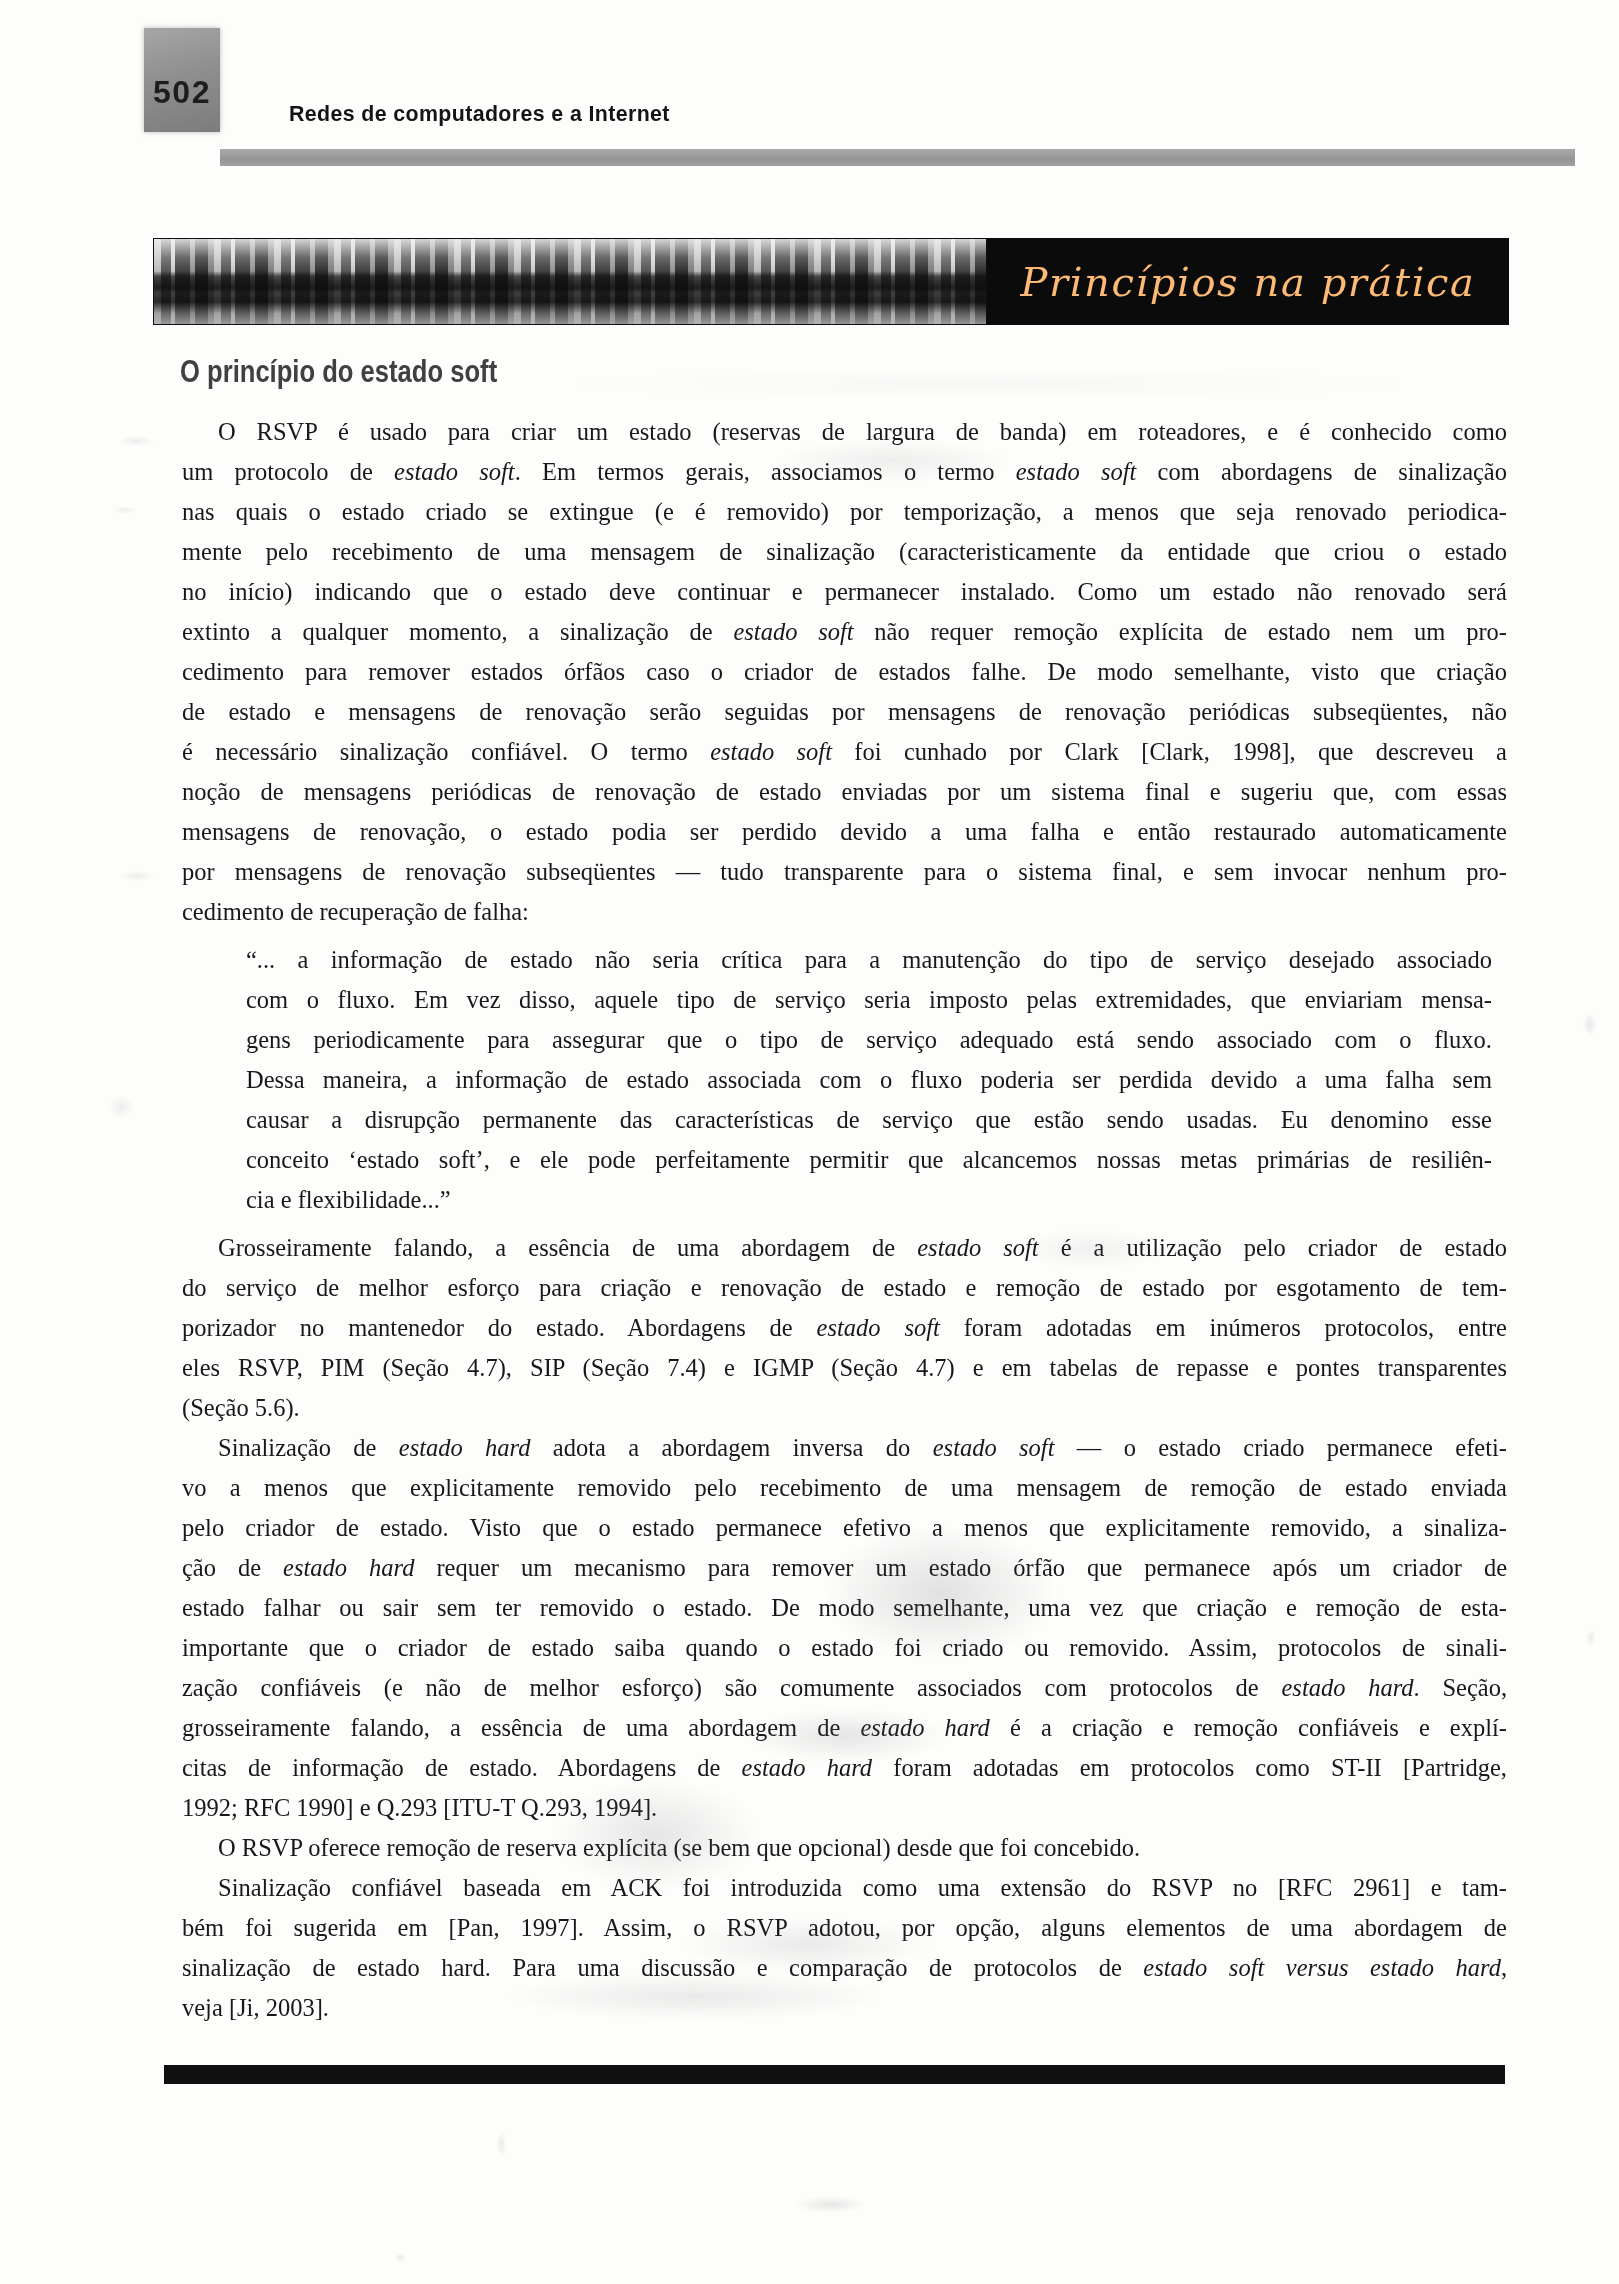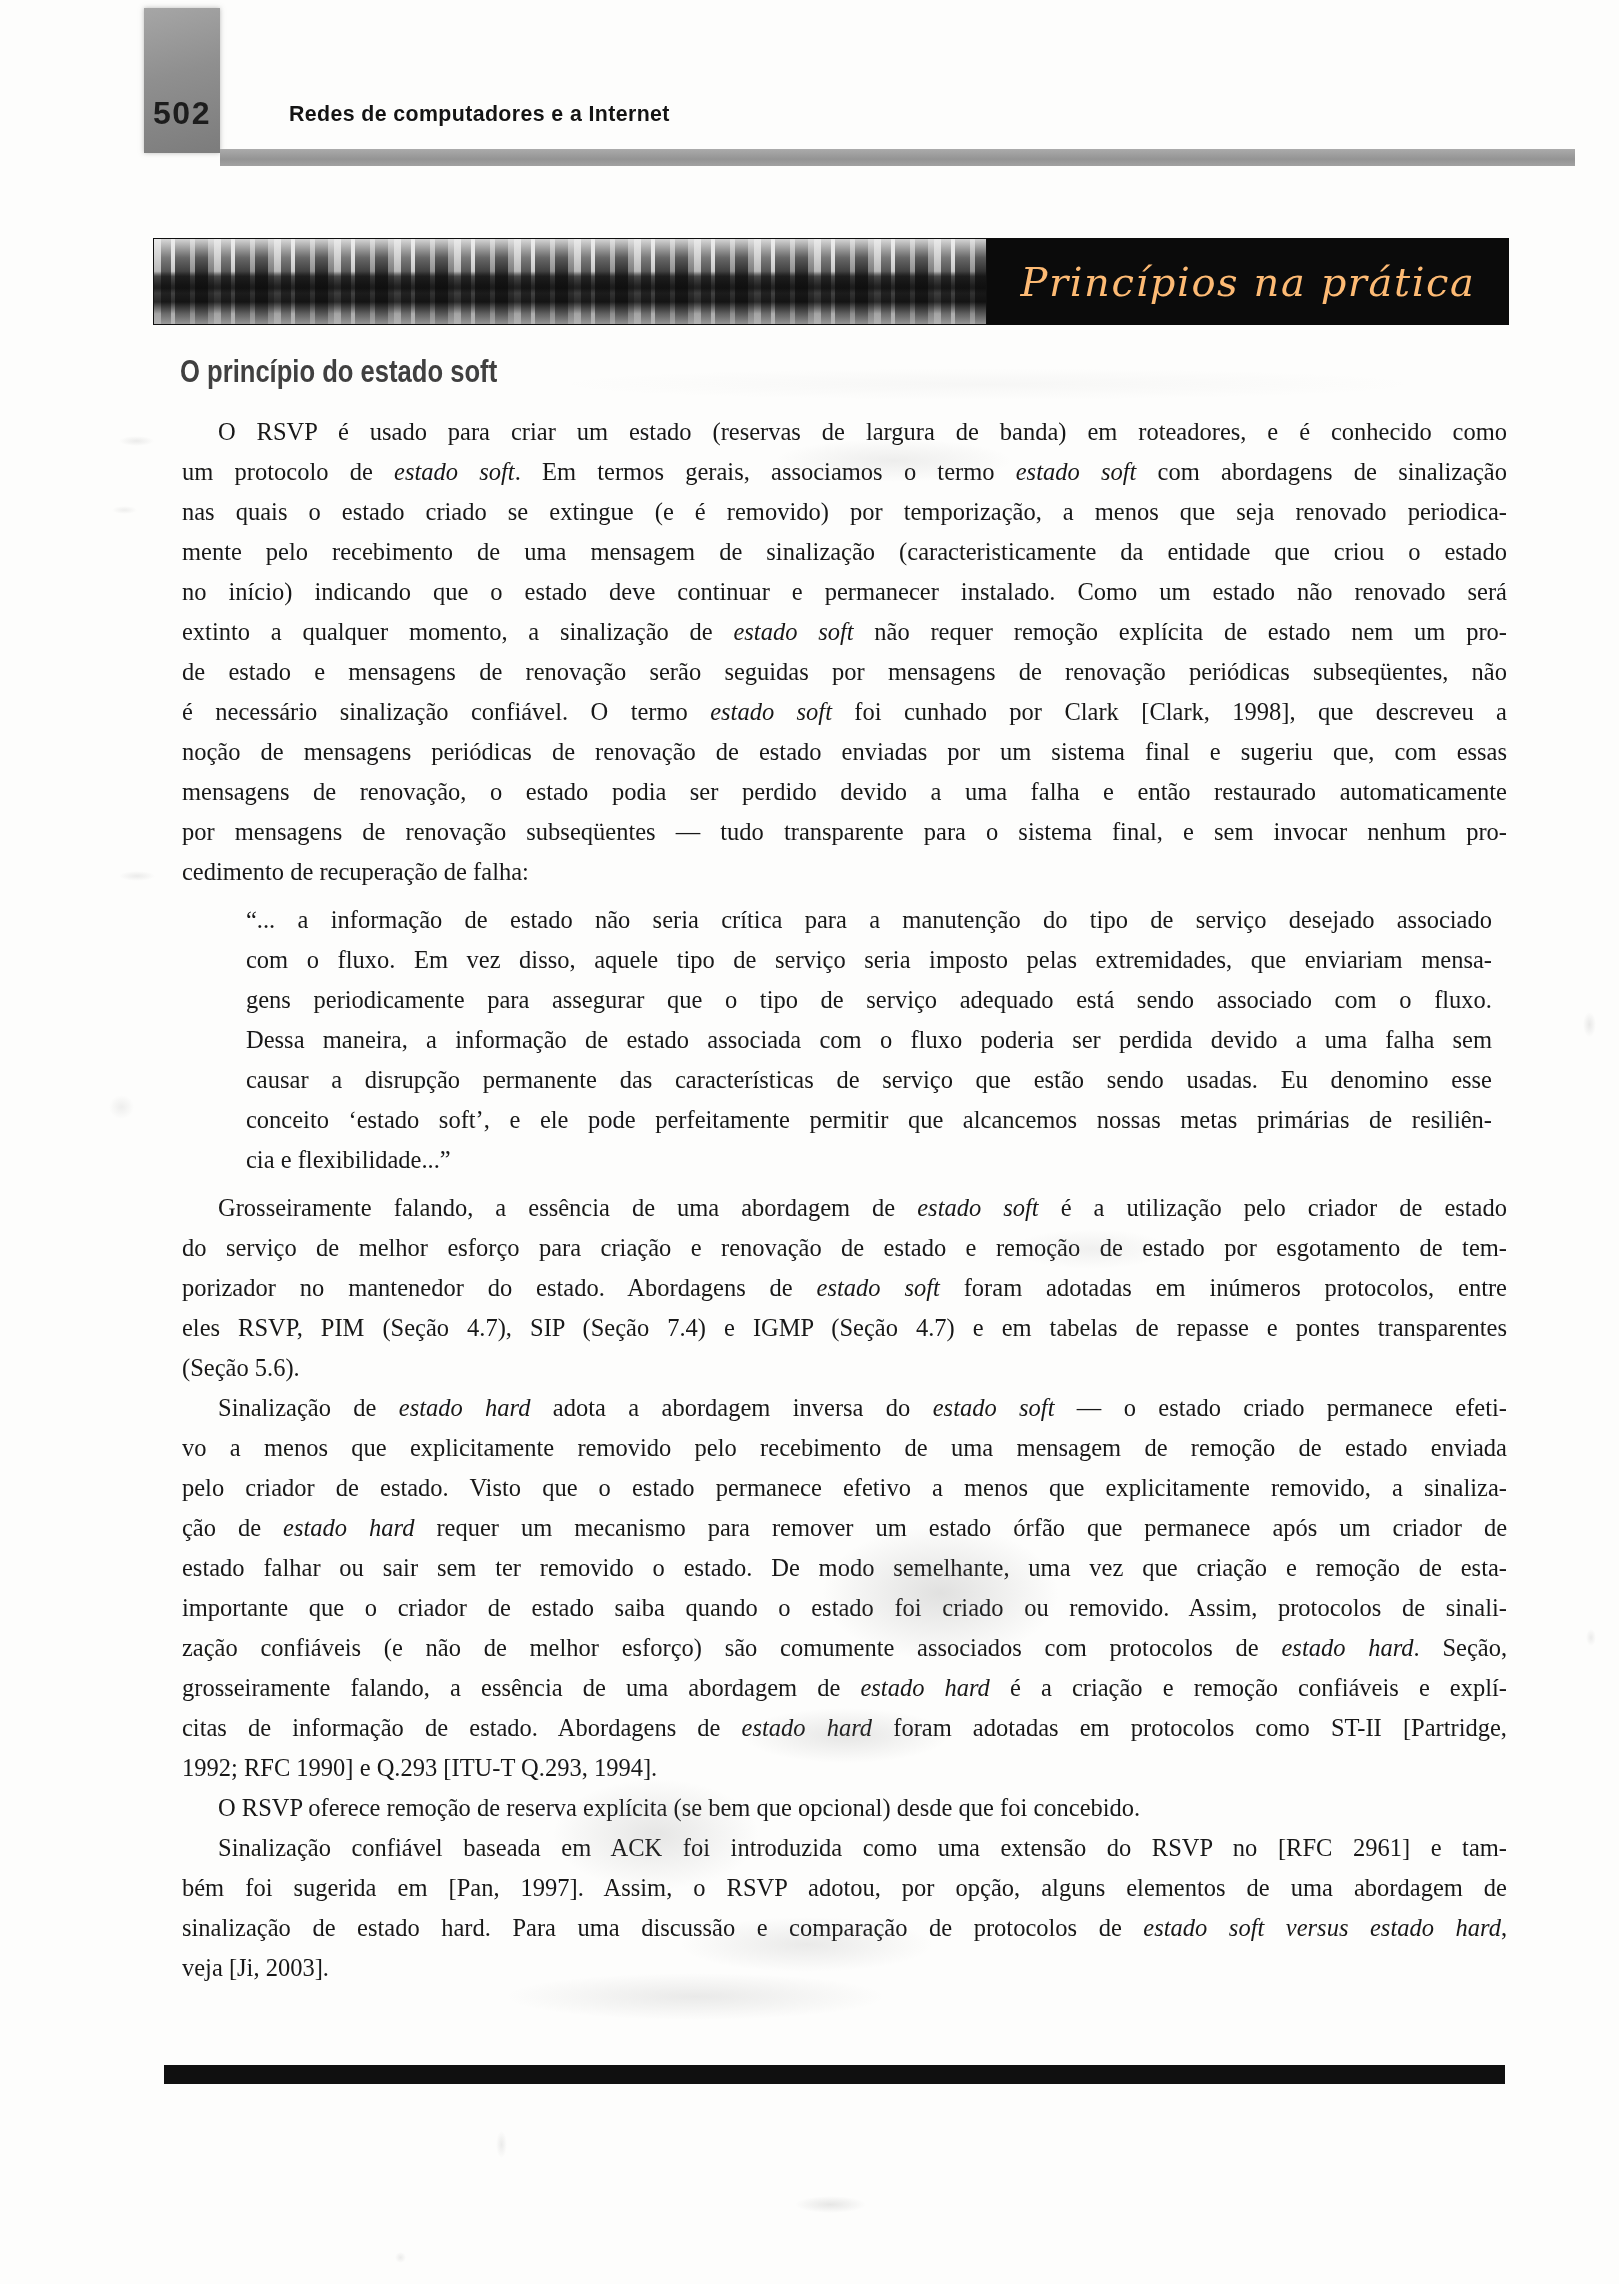--- a/index.html
+++ b/index.html
@@ -3,21 +3,21 @@
 <meta charset="utf-8">
 <style>
   html,body{margin:0;padding:0;background:#ffffff;}
   .page{
     position:relative;width:1619px;height:2284px;overflow:hidden;
     background:#fdfdfc;color:#171717;
     font-family:"Liberation Sans",sans-serif;
   }
   
   .page-tab{
-    position:absolute;left:144px;top:8px;width:76px;height:145px;
+    position:absolute;left:144px;top:28px;width:76px;height:104px;
     background:linear-gradient(165deg,#a6a6a6 0%,#8f8f8f 45%,#7c7c7c 100%);
     box-shadow:0 0 4.7px rgba(120,120,120,.5);
   }
   .page-number{
     position:absolute;left:0;right:0;bottom:20.6px;text-align:center;
     font-size:32px;font-weight:bold;color:#1d1d1d;letter-spacing:1.6px;
   }
   .running-title{
     position:absolute;left:289px;top:101px;font-size:22px;font-weight:bold;
     color:#141414;white-space:nowrap;
@@ -88,20 +88,21 @@
   </div>
 
   <div class="text-column">
       <div class="para body">
         <div class="line first"><span>O RSVP é usado para criar um estado (reservas de largura de banda) em roteadores, e é conhecido como</span></div>
         <div class="line"><span>um protocolo de </span><i>estado soft</i><span>. Em termos gerais, associamos o termo </span><i>estado soft</i><span> com abordagens de sinalização</span></div>
         <div class="line"><span>nas quais o estado criado se extingue (e é removido) por temporização, a menos que seja renovado periodica-</span></div>
         <div class="line"><span>mente pelo recebimento de uma mensagem de sinalização (caracteristicamente da entidade que criou o estado</span></div>
         <div class="line"><span>no início) indicando que o estado deve continuar e permanecer instalado. Como um estado não renovado será</span></div>
         <div class="line"><span>extinto a qualquer momento, a sinalização de </span><i>estado soft</i><span> não requer remoção explícita de estado nem um pro-</span></div>
+        <div class="line"><span>cedimento para remover estados órfãos caso o criador de estados falhe. De modo semelhante, visto que criação</span></div>
         <div class="line"><span>de estado e mensagens de renovação serão seguidas por mensagens de renovação periódicas subseqüentes, não</span></div>
         <div class="line"><span>é necessário sinalização confiável. O termo </span><i>estado soft</i><span> foi cunhado por Clark [Clark, 1998], que descreveu a</span></div>
         <div class="line"><span>noção de mensagens periódicas de renovação de estado enviadas por um sistema final e sugeriu que, com essas</span></div>
         <div class="line"><span>mensagens de renovação, o estado podia ser perdido devido a uma falha e então restaurado automaticamente</span></div>
         <div class="line"><span>por mensagens de renovação subseqüentes — tudo transparente para o sistema final, e sem invocar nenhum pro-</span></div>
         <div class="line last"><span>cedimento de recuperação de falha:</span></div>
       </div>
       <div class="para quote">
         <div class="line"><span>“... a informação de estado não seria crítica para a manutenção do tipo de serviço desejado associado</span></div>
         <div class="line"><span>com o fluxo. Em vez disso, aquele tipo de serviço seria imposto pelas extremidades, que enviariam mensa-</span></div>

